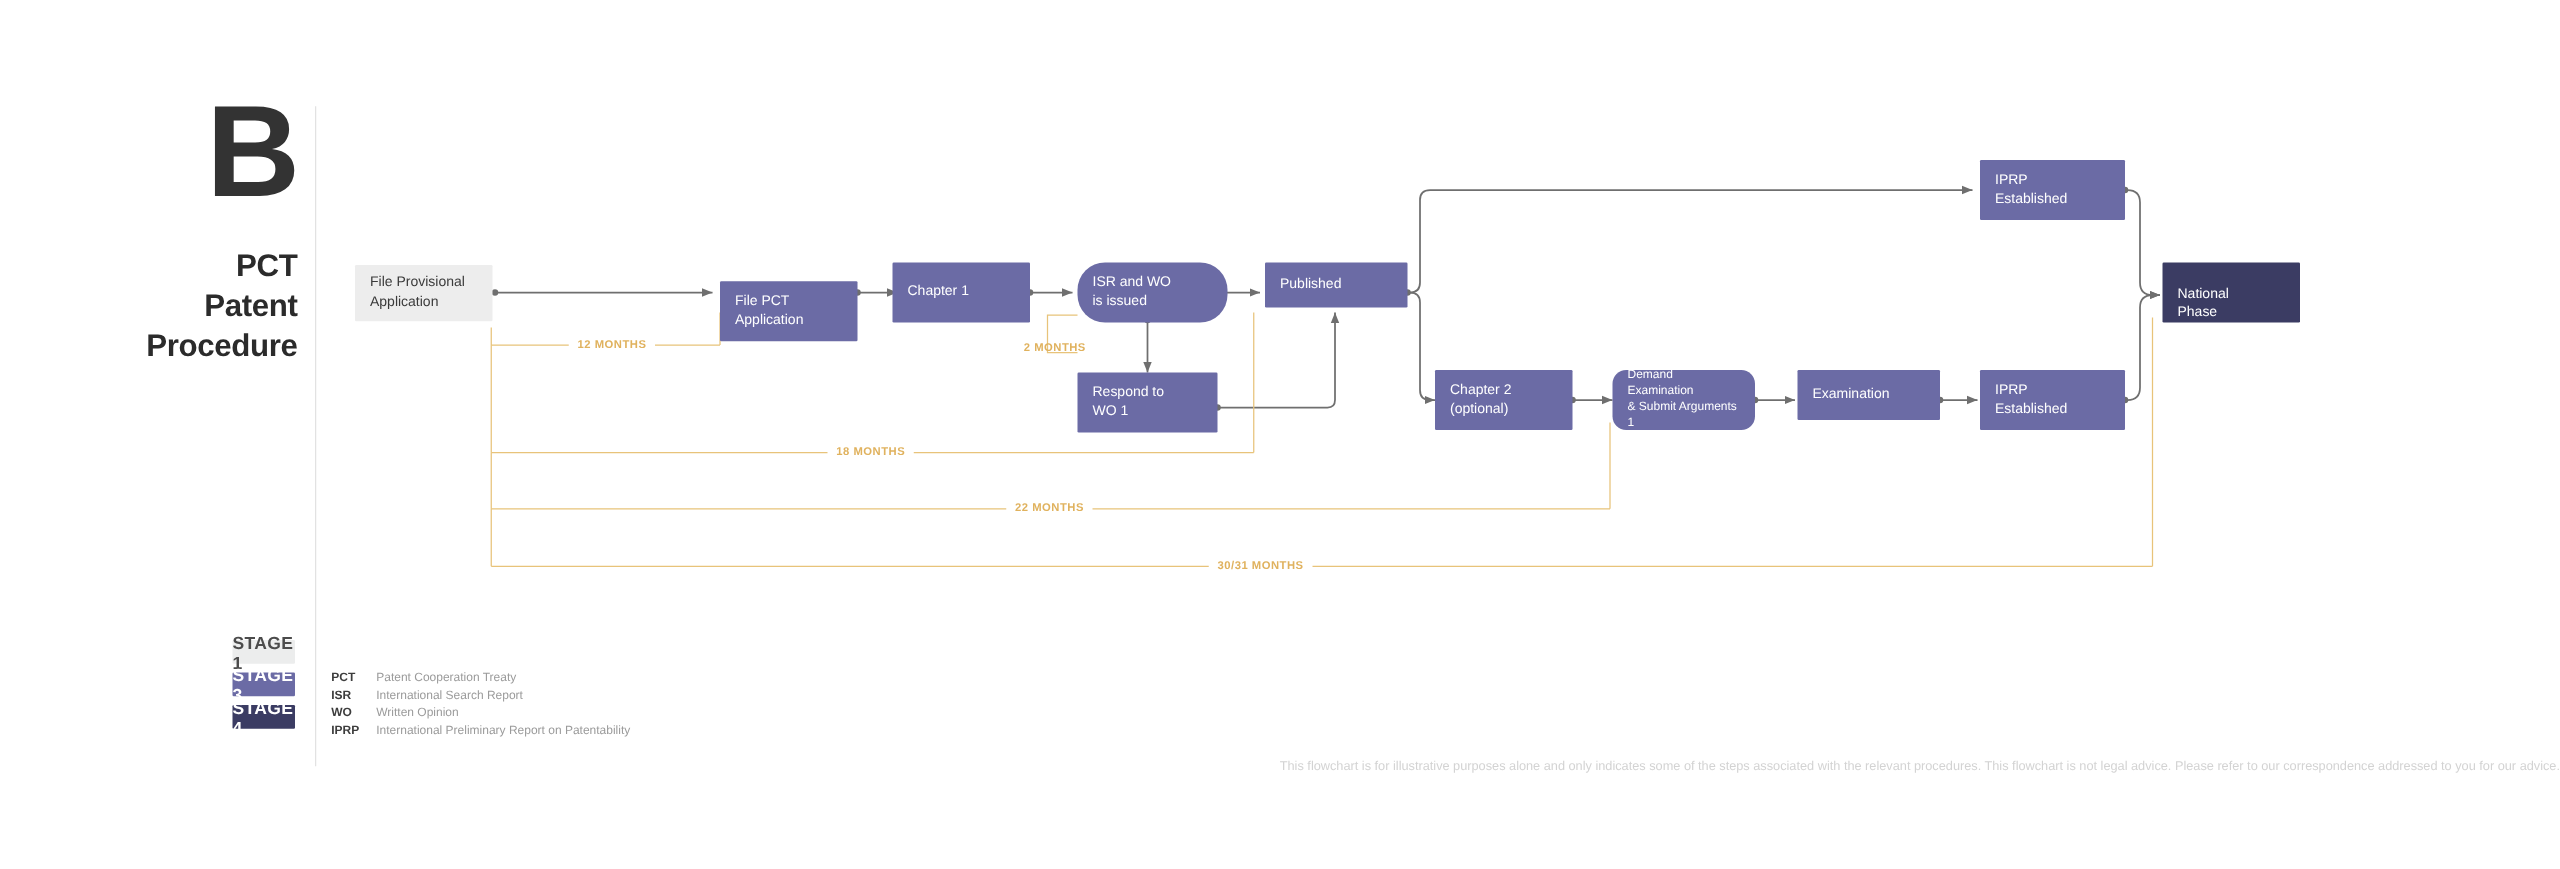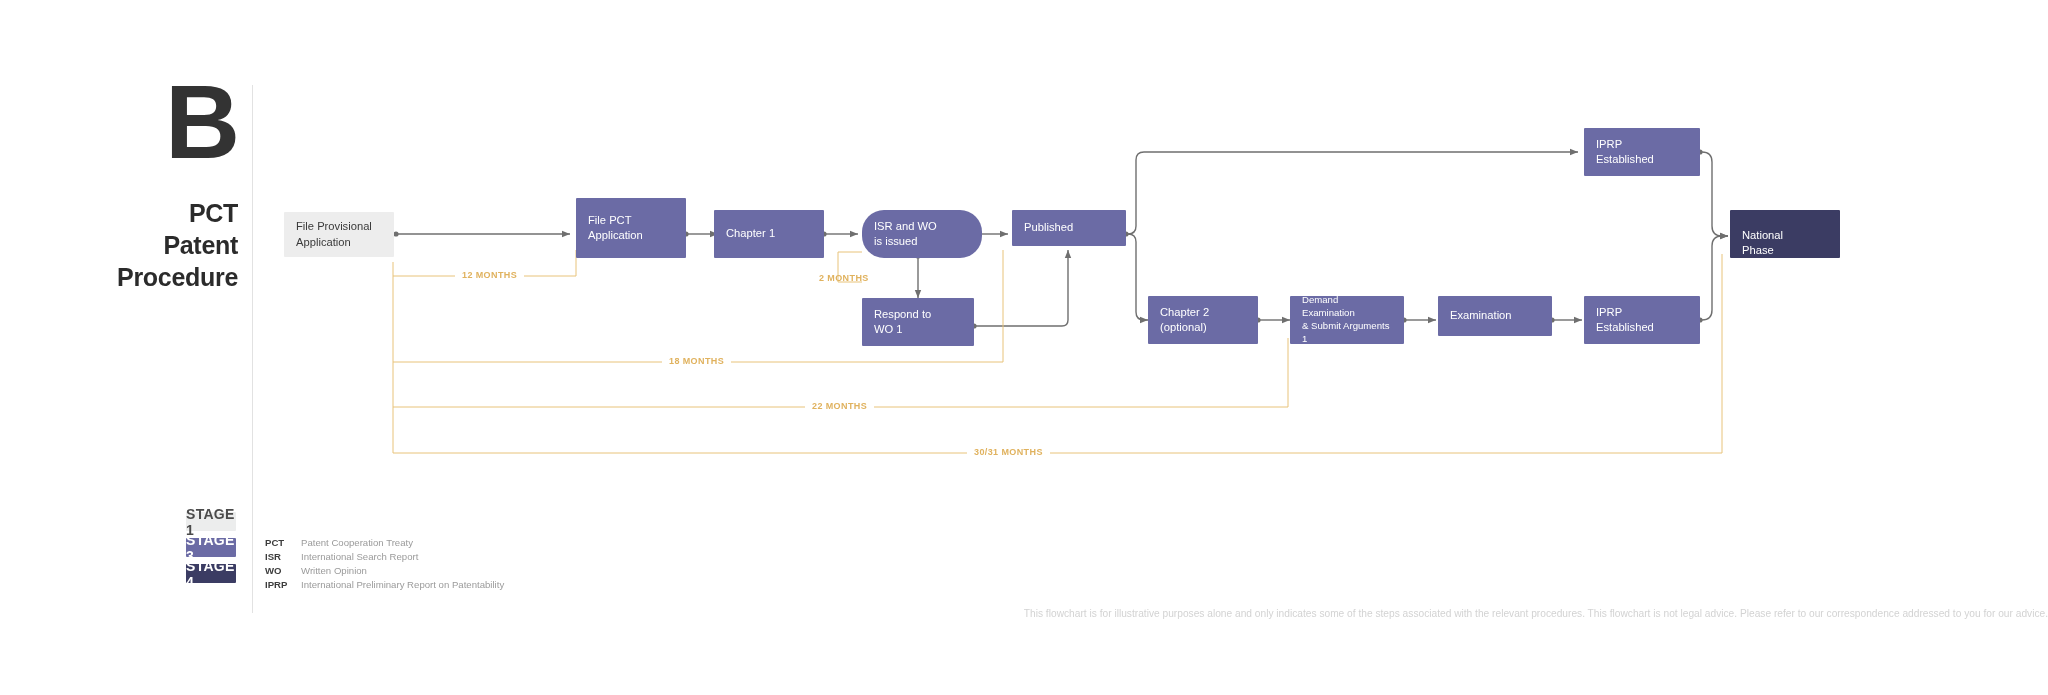--- a/index.html
+++ b/index.html
@@ -164,21 +164,21 @@
   <div class="tl-label" style="left:812px; top:273px; background:transparent;">2 MONTHS</div>
   <div class="tl-label" style="left:662px; top:356px;">18 MONTHS</div>
   <div class="tl-label" style="left:805px; top:401px;">22 MONTHS</div>
   <div class="tl-label" style="left:967px; top:447px;">30/31 MONTHS</div>
 
   <div class="node n-s1" style="left:284px; top:212px; width:110px; height:45px;">
     <span>File Provisional
 Application</span>
   </div>
 
-  <div class="node n-s3" style="left:576px; top:198px; width:110px; height:60px;">
+  <div class="node n-s3" style="left:576px; top:225px; width:110px; height:48px;">
     <span>File PCT
 Application</span>
   </div>
 
   <div class="node n-s3" style="left:714px; top:210px; width:110px; height:48px;">
     <span>Chapter 1</span>
   </div>
 
   <div class="node n-s3" style="left:862px; top:210px; width:120px; height:48px;border-radius:22px;">
     <span>ISR and WO
@@ -197,21 +197,21 @@
   <div class="node n-s3" style="left:1584px; top:128px; width:116px; height:48px;">
     <span>IPRP
 Established</span>
   </div>
 
   <div class="node n-s3" style="left:1148px; top:296px; width:110px; height:48px;">
     <span>Chapter 2
 (optional)</span>
   </div>
 
-  <div class="node n-s3 small" style="left:1290px; top:296px; width:114px; height:48px;">
+  <div class="node n-s3 small" style="left:1290px; top:296px; width:114px; height:48px;border-radius:11px;">
     <span>Demand Examination
 &amp; Submit Arguments 1</span>
   </div>
 
   <div class="node n-s3" style="left:1438px; top:296px; width:114px; height:40px;text-align:center;">
     <span>Examination</span>
   </div>
 
   <div class="node n-s3" style="left:1584px; top:296px; width:116px; height:48px;">
     <span>IPRP

